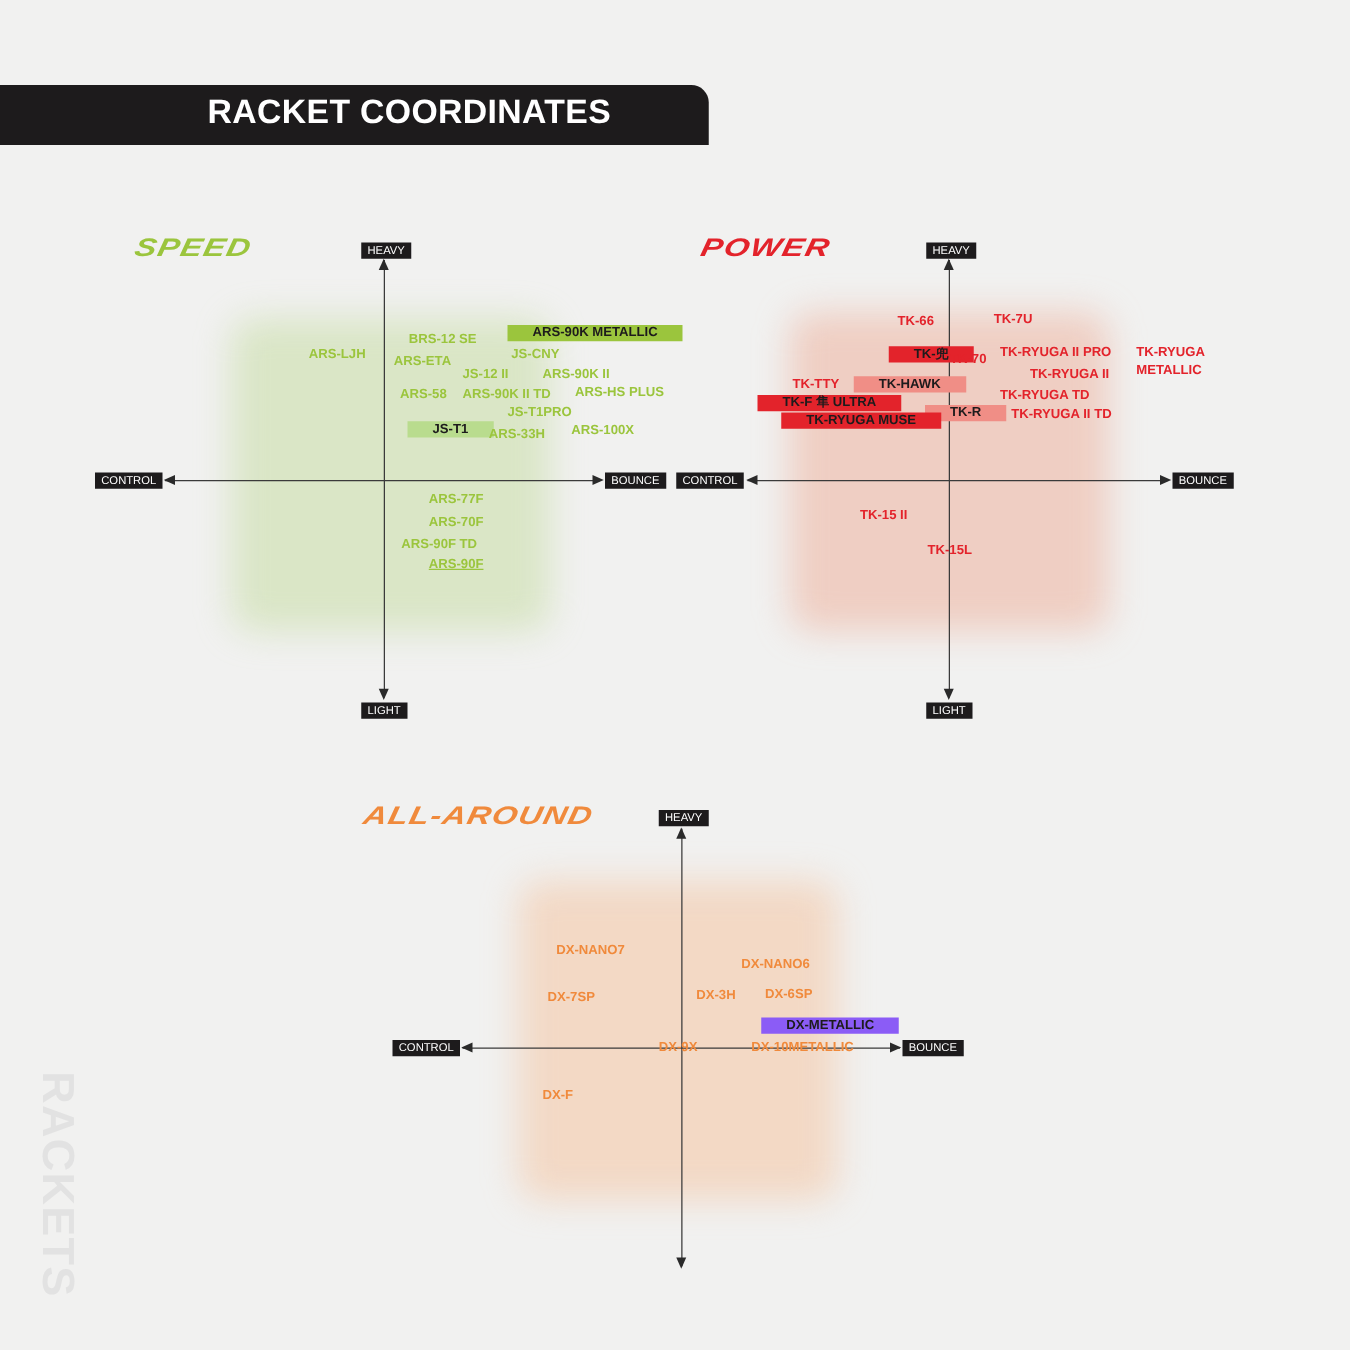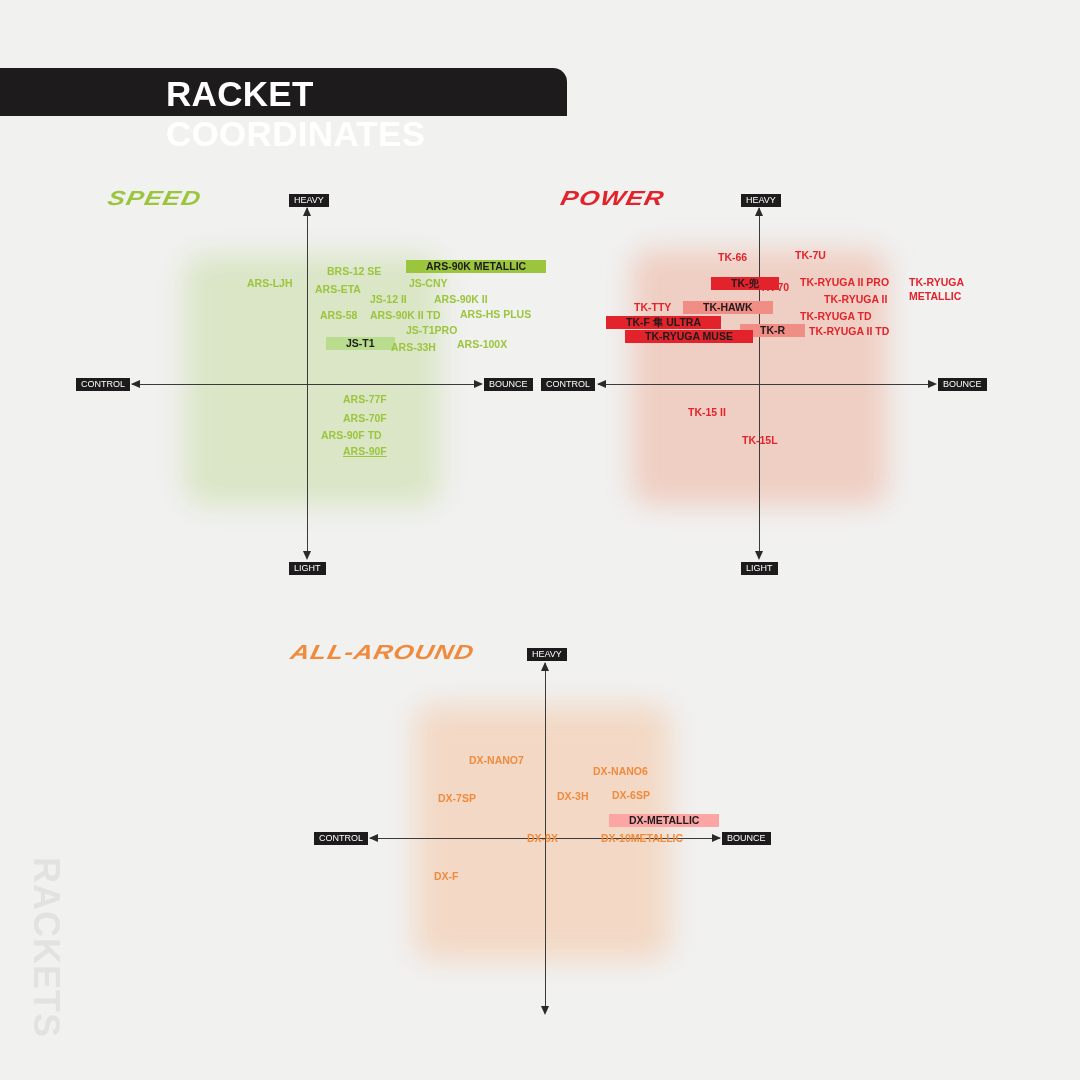--- a/index.html
+++ b/index.html
@@ -1,18 +1,18 @@
 <!DOCTYPE html>
 <html><head>
 <meta charset="utf-8">
 <style>
   html,body{margin:0;padding:0;}
   body{width:1080px;height:1080px;position:relative;overflow:hidden;background:#f1f1f0;font-family:"DejaVu Sans",sans-serif;}
   .title-bar{position:absolute;left:0;top:68px;width:567px;height:48px;background:#1d1b1c;border-top-right-radius:14px;}
-  .title-bar span{position:absolute;left:166px;top:6px;color:#fff;font-family:"Liberation Sans",sans-serif;font-weight:bold;font-size:35px;letter-spacing:0.3px;}
+  .title-bar span{position:absolute;left:166px;top:6px;color:#fff;font-family:"Liberation Sans",sans-serif;font-weight:bold;font-size:27px;letter-spacing:0.3px;}
   .watermark{position:absolute;left:28px;top:852px;width:36px;height:185px;}
   .watermark span{position:absolute;left:-72px;top:74px;width:180px;text-align:center;transform:rotate(90deg);color:#e2e2e2;font-family:"Liberation Sans",sans-serif;font-weight:bold;font-size:36px;letter-spacing:1px;}
   .blob{position:absolute;filter:blur(14px);border-radius:18px;}
   .axis-h{position:absolute;height:1px;background:#3a3a3a;}
   .axis-v{position:absolute;width:1px;background:#3a3a3a;}
   .arrow{position:absolute;width:0;height:0;}
   .ar-right{border-top:4px solid transparent;border-bottom:4px solid transparent;border-left:9px solid #2a2a2a;}
   .ar-left{border-top:4px solid transparent;border-bottom:4px solid transparent;border-right:9px solid #2a2a2a;}
   .ar-up{border-left:4px solid transparent;border-right:4px solid transparent;border-bottom:9px solid #2a2a2a;}
   .ar-down{border-left:4px solid transparent;border-right:4px solid transparent;border-top:9px solid #2a2a2a;}
@@ -110,22 +110,22 @@
   <div class="arrow ar-up" style="left:541px;top:662px;"></div>
   <div class="arrow ar-down" style="left:541px;top:1006px;"></div>
   <div class="axis-h" style="left:370px;top:838px;width:350px;"></div>
   <div class="arrow ar-left" style="left:369px;top:834px;"></div>
   <div class="arrow ar-right" style="left:712px;top:834px;"></div>
 
   <div class="axlabel" style="left:527px;top:648px;">HEAVY</div>
   <div class="axlabel" style="left:314px;top:832px;">CONTROL</div>
   <div class="axlabel" style="left:722px;top:832px;">BOUNCE</div>
 
-  <div class="pt" style="left:445px;top:754px;color:#f08a3c;margin-left:24px;">DX-NANO7</div>
+  <div class="pt" style="left:445px;top:754px;color:#f08a3c;">DX-NANO7</div>
   <div class="pt" style="left:593px;top:765px;color:#f08a3c;">DX-NANO6</div>
   <div class="pt" style="left:438px;top:792px;color:#f08a3c;">DX-7SP</div>
   <div class="pt" style="left:557px;top:790px;color:#f08a3c;">DX-3H</div>
   <div class="pt" style="left:612px;top:789px;color:#f08a3c;">DX-6SP</div>
-  <div class="pt hl" style="left:609px;top:814px;background:#fca5a5;">DX-METALLIC</div>
+  <div class="pt hl" style="left:609px;top:814px;background:#8b5cf6;">DX-METALLIC</div>
   <div class="pt" style="left:527px;top:832px;color:#f08a3c;">DX-9X</div>
   <div class="pt" style="left:601px;top:832px;color:#f08a3c;">DX-10METALLIC</div>
   <div class="pt" style="left:434px;top:870px;color:#f08a3c;text-align:right;">DX-F</div>
 </div>
 
 </body></html>

